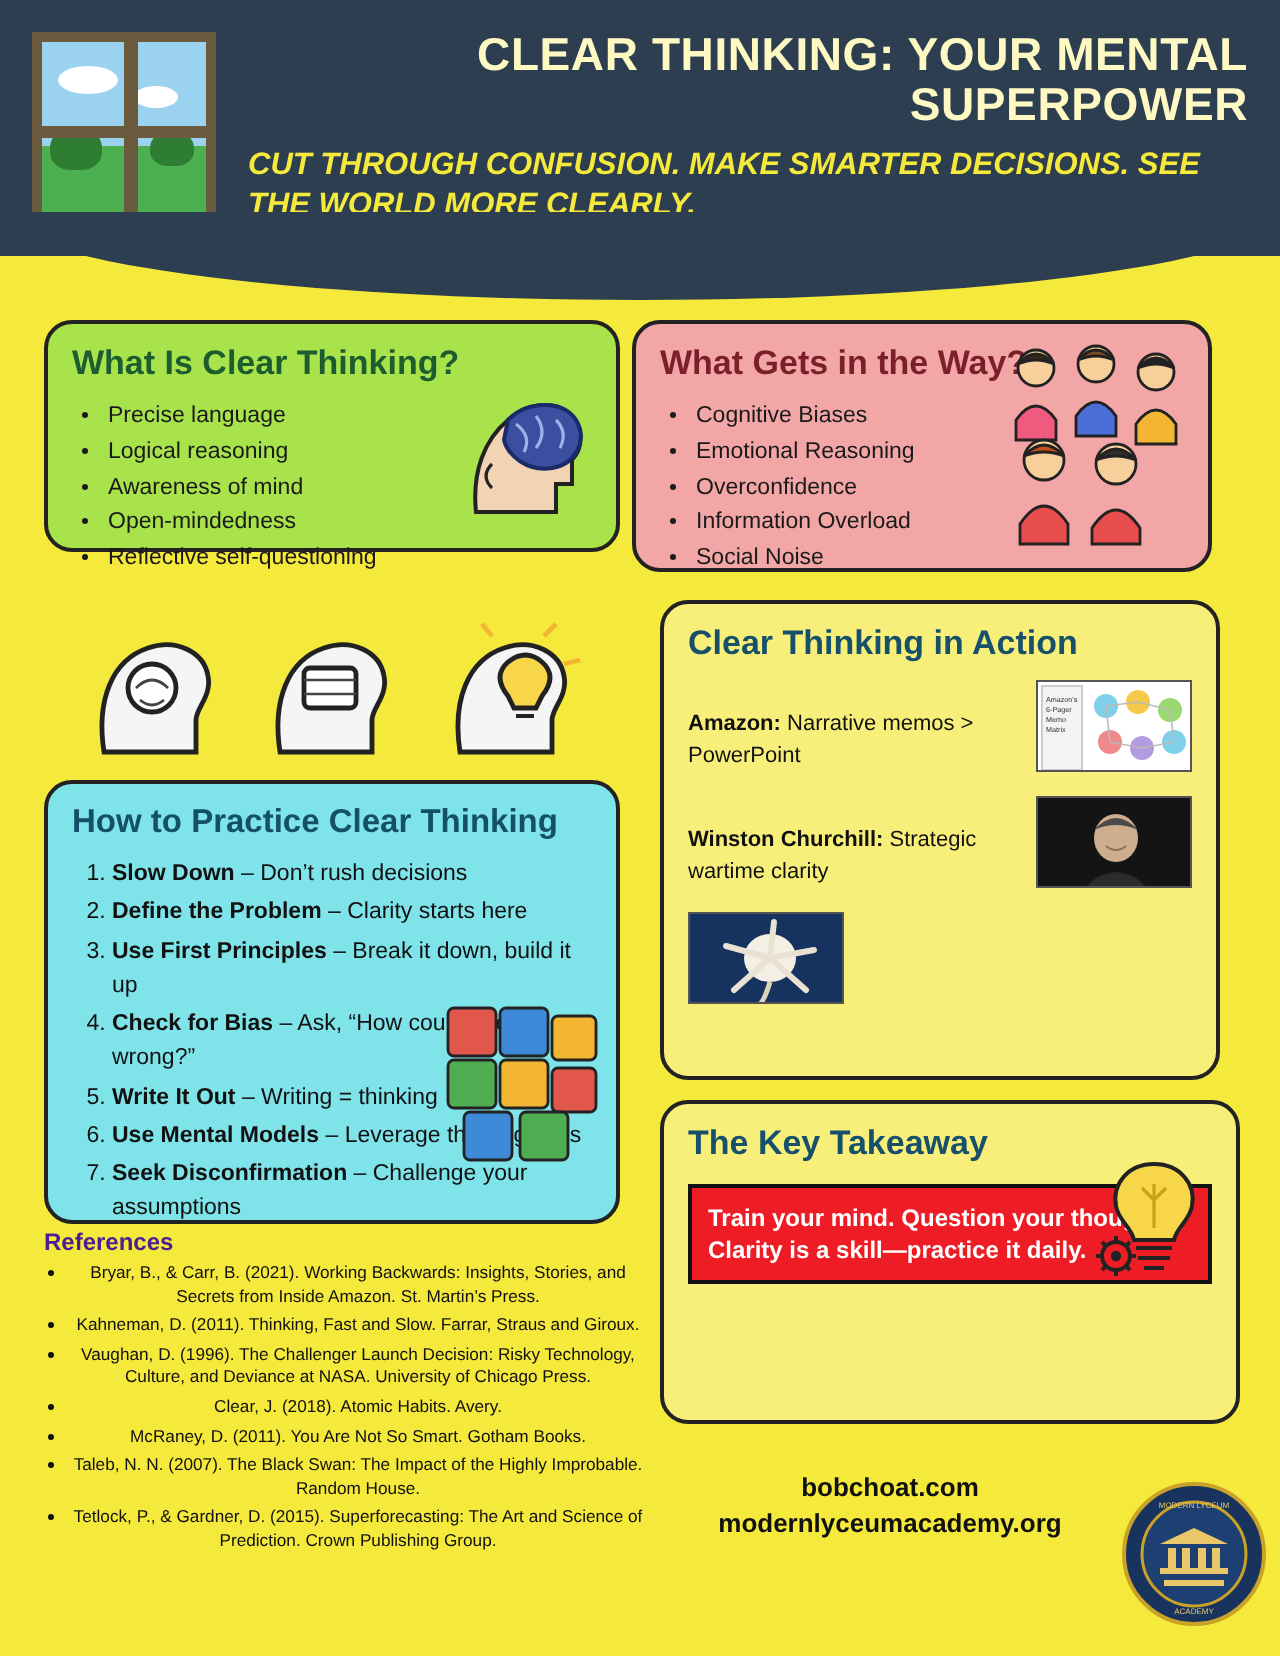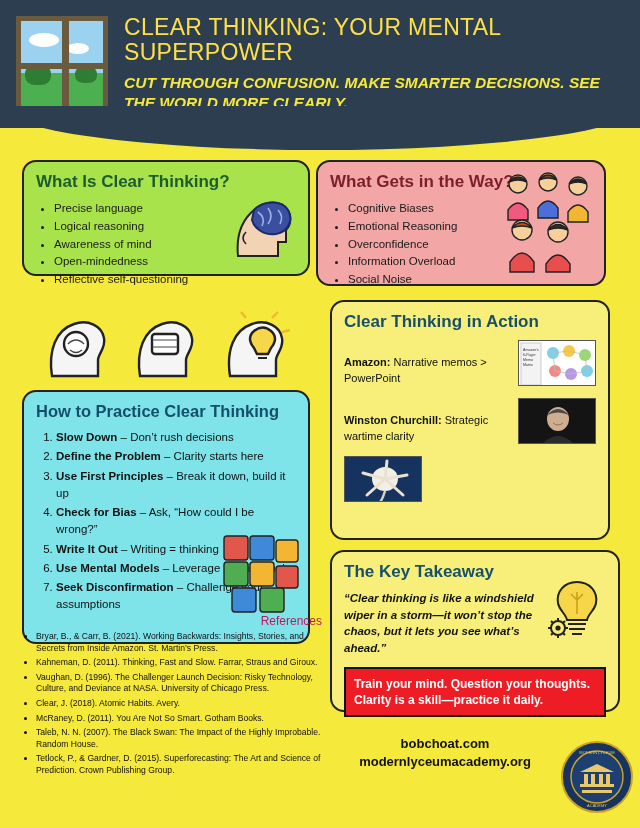--- a/index.html
+++ b/index.html
@@ -34,26 +34,27 @@
   .hw-c2 { width:22px; height:11px; left:46px; top:22px; }
   .hw-grass { position:absolute; left:0; bottom:0; width:100%; height:34px; background:#4caf50; }
   .hw-bush { position:absolute; background:#2e7d32; border-radius:50% 50% 40% 40%; }
   .hw-b1 { width:26px; height:22px; left:4px; bottom:22px; }
   .hw-b2 { width:22px; height:18px; left:54px; bottom:24px; }
   .hw-barv { position:absolute; left:41px; top:0; width:7px; height:100%; background:#6b5b3e; }
   .hw-barh { position:absolute; top:42px; left:0; width:100%; height:6px; background:#6b5b3e; }
 
   .header-text { padding-left: 16px; }
   .header-title {
-    color: #fde047;
+    color: #fef9c3;
     font-size: 23px;
-    font-weight: normal;
+    font-weight: bold;
     letter-spacing: .3px;
     line-height: 1.1;
     margin-bottom: 8px;
+    text-align: right;
   }
   .header-sub {
     color: #f5e93b;
     font-size: 15.5px;
     font-style: italic;
     font-weight: bold;
     line-height: 1.3;
   }
   .header-curve {
     position:absolute; left:0; right:0; bottom:-22px; height:44px;
@@ -95,21 +96,21 @@
   }
   #card-way h2 { color:#7b1f2b; }
 
   
   #heads {
     position:absolute; left: 40px; top: 292px; width: 260px; height: 86px;
   }
 
   
   #card-practice {
-    left: 22px; top: 390px; width: 288px; height: 254px;
+    left: 22px; top: 390px; width: 288px; height: 222px;
     background: #7fe3ea;
     padding: 10px 12px;
   }
   #card-practice h2 { color:#15506b; font-size:16.5px; }
   #card-practice ol {
     margin: 4px 0 0 0; padding-left: 20px;
     font-size: 11.5px; line-height: 1.5; color:#111;
   }
   #card-practice ol li { margin-bottom: 2px; }
   #card-practice b { font-weight: bold; }
@@ -147,23 +148,23 @@
     font-size: 12px;
     font-weight: bold;
     line-height: 1.35;
     padding: 7px 8px;
   }
 
   
   #references {
     position:absolute; left: 22px; top: 614px; width: 300px;
   }
-  #references h3 { margin:0 0 3px 0; font-size: 12px; font-weight:normal; color:#be185d;text-align:right; }
+  #references h3 { margin:0 0 3px 0; font-size: 12px; font-weight:bold; color:#4c1d95; }
   #references ul { margin:0; padding-left:14px; font-size: 8.6px; line-height:1.35; color:#111; }
-  #references li { margin-bottom: 3px; }
+  #references li { margin-bottom: 3px; text-align: center; }
 
   
   #footer {
     position:absolute; left: 330px; top: 735px; width: 230px; text-align:center;
   }
   #footer div { font-size: 13px; font-weight: bold; color:#111; line-height:1.35; }
 
   #seal {
     position:absolute; left: 560px; top: 740px; width: 74px; height: 74px;
   }
@@ -330,21 +331,20 @@
         <ellipse cx="40" cy="22" rx="13" ry="12" fill="#f3efe4"></ellipse>
         <path d="M40 22 l-18 16 M40 22 l18 16 M40 22 l-22 -6 M40 22 l22 -4 M40 22 l2 -18" stroke="#e9e2d2" stroke-width="3" stroke-linecap="round"></path>
         <path d="M40 34 q-3 10 -6 12" stroke="#dcd2bd" stroke-width="2.5" fill="none"></path>
       </svg>
     </div>
   </div>
 </div>
 
 <div class="card" id="card-takeaway">
   <h2>The Key Takeaway</h2>
-  <div class="quote">“Clear thinking is like a windshield wiper in a storm—it won’t stop the chaos, but it lets you see what’s ahead.”</div>
   <div class="redbox">Train your mind. Question your thoughts. Clarity is a skill—practice it daily.</div>
   <svg class="bulb-icon" width="62" height="72" viewBox="0 0 62 72">
     <path d="M31 6 C18 6 10 16 12 27 C13 34 20 38 21 44 l20 0 c1 -6 8 -10 9 -17 C52 16 44 6 31 6Z" fill="#f7d64a" stroke="#222" stroke-width="2"></path>
     <path d="M22 48 h18 M23 53 h16 M26 58 h10" stroke="#222" stroke-width="2"></path>
     <path d="M31 16 l0 22 M31 24 l-6 -6 M31 24 l6 -6" stroke="#c9a315" stroke-width="1.6" fill="none"></path>
     <g transform="translate(2,40)">
       <circle cx="10" cy="12" r="7" fill="none" stroke="#222" stroke-width="2"></circle>
       <circle cx="10" cy="12" r="2.6" fill="#222"></circle>
       <path d="M10 2 v3 M10 19 v3 M0 12 h3 M17 12 h3 M3 5 l2 2 M17 5 l-2 2 M3 19 l2 -2 M17 19 l-2 -2" stroke="#222" stroke-width="2"></path>
     </g>

